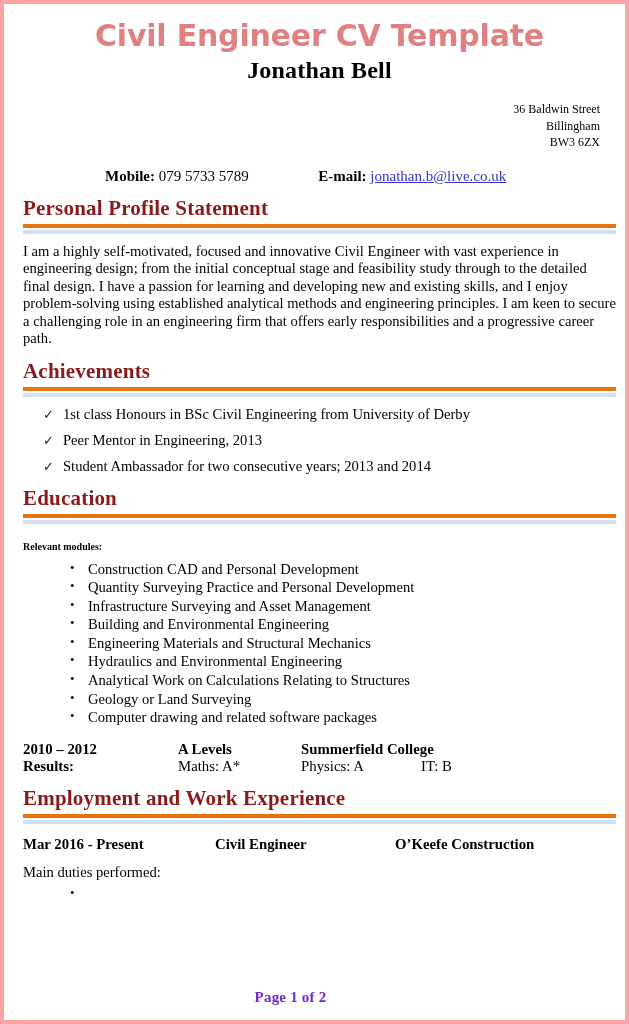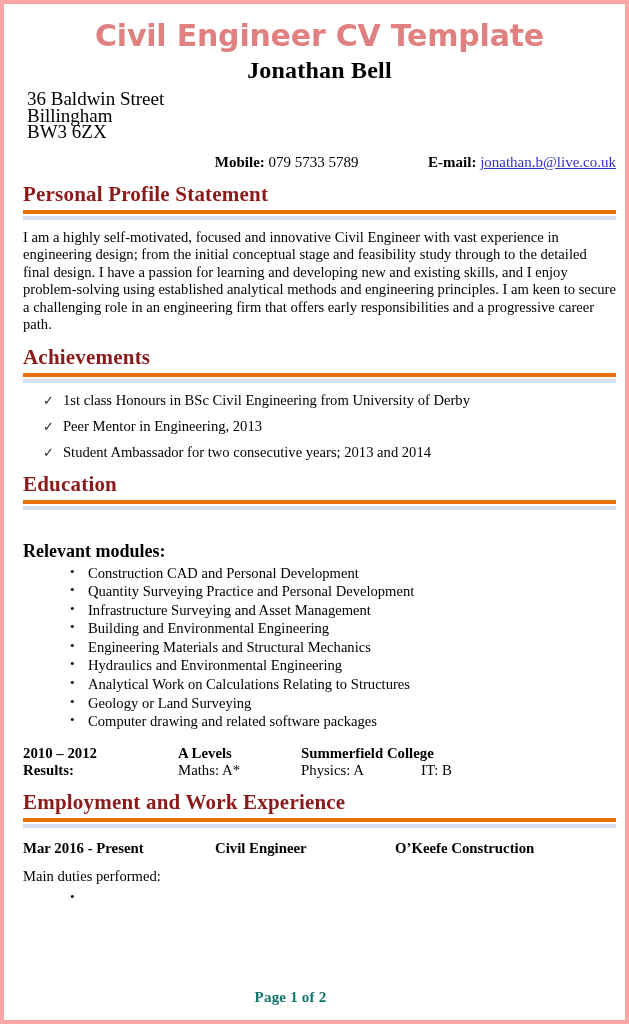--- a/index.html
+++ b/index.html
@@ -41,32 +41,31 @@
   }
   .person-name {
     text-align: center;
     font-weight: bold;
     font-size: 24px;
     line-height: 29px;
     margin: 0 0 6px 0;
     letter-spacing: 0.2px;
   }
   .address {
-    text-align: left;
-    font-size: 19px;
+    text-align: right;
+    font-size: 12px;
     line-height: 16.5px;
-    margin: 4px;
+    margin: 16px;
   }
   .contact-row {
     margin-top: 12px;
     font-size: 15px;
     line-height: 18px;
     padding-left: 82px;
     white-space: nowrap;
-    text-align: right;
   }
   .contact-row .lbl { font-weight: bold; }
   .contact-gap { display: inline-block; width: 62px; }
   .email-link {
     color: #3333cc;
     text-decoration: underline;
   }
 
   
   .section-head {
@@ -152,23 +151,23 @@
   .row3 .c1 { position: absolute; left: 0px; }
   .row3 .c2 { position: absolute; left: 170px; }
   .row3 .c3 { position: absolute; left: 418px; }
   .bold { font-weight: bold; }
 
   .edu-block { margin-top: 10px; }
   .edu-row-gap { height: 9px; }
 
   .relevant-label {
     font-weight: bold;
-    font-size: 18px;
+    font-size: 10px;
     line-height: 18px;
-    margin-top: 32px;
+    margin-top: 14px;
   }
 
   .alevel-block { margin-top: 14px; }
   .row-al {
     position: relative;
     height: 17px;
     font-size: 14.8px;
     line-height: 17px;
   }
   .row-al .a1 { position: absolute; left: 0px; text-align: center; }
@@ -198,21 +197,21 @@
     position: absolute;
     left: 0;
     right: 0;
     bottom: 14px;
     text-align: center;
     padding-right: 48px;
   }
   .footer .page-num {
     font-weight: bold;
     font-size: 15px;
-    color: #0f766e;
+    color: #6d28d9;
     letter-spacing: 0.2px;
   }
 </style>
 </head>
 <body>
 
 <div class="page">
   <div class="inner">
 
     <div class="doc-title">Civil Engineer CV Template</div>

